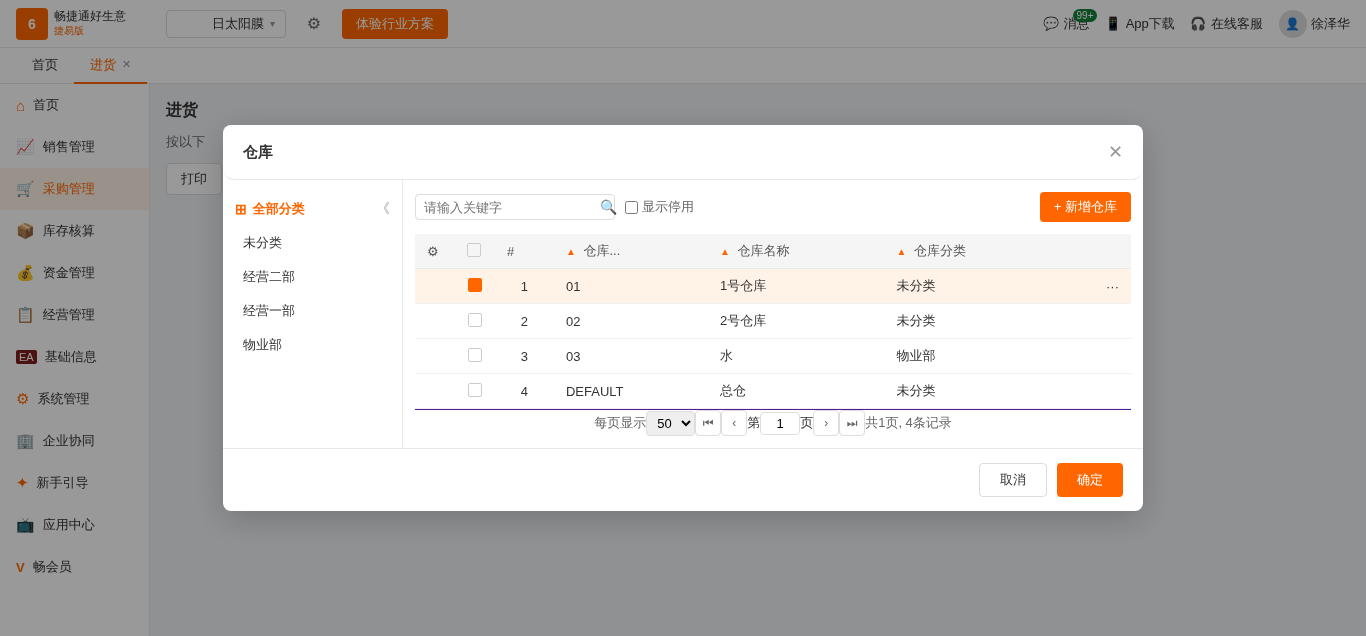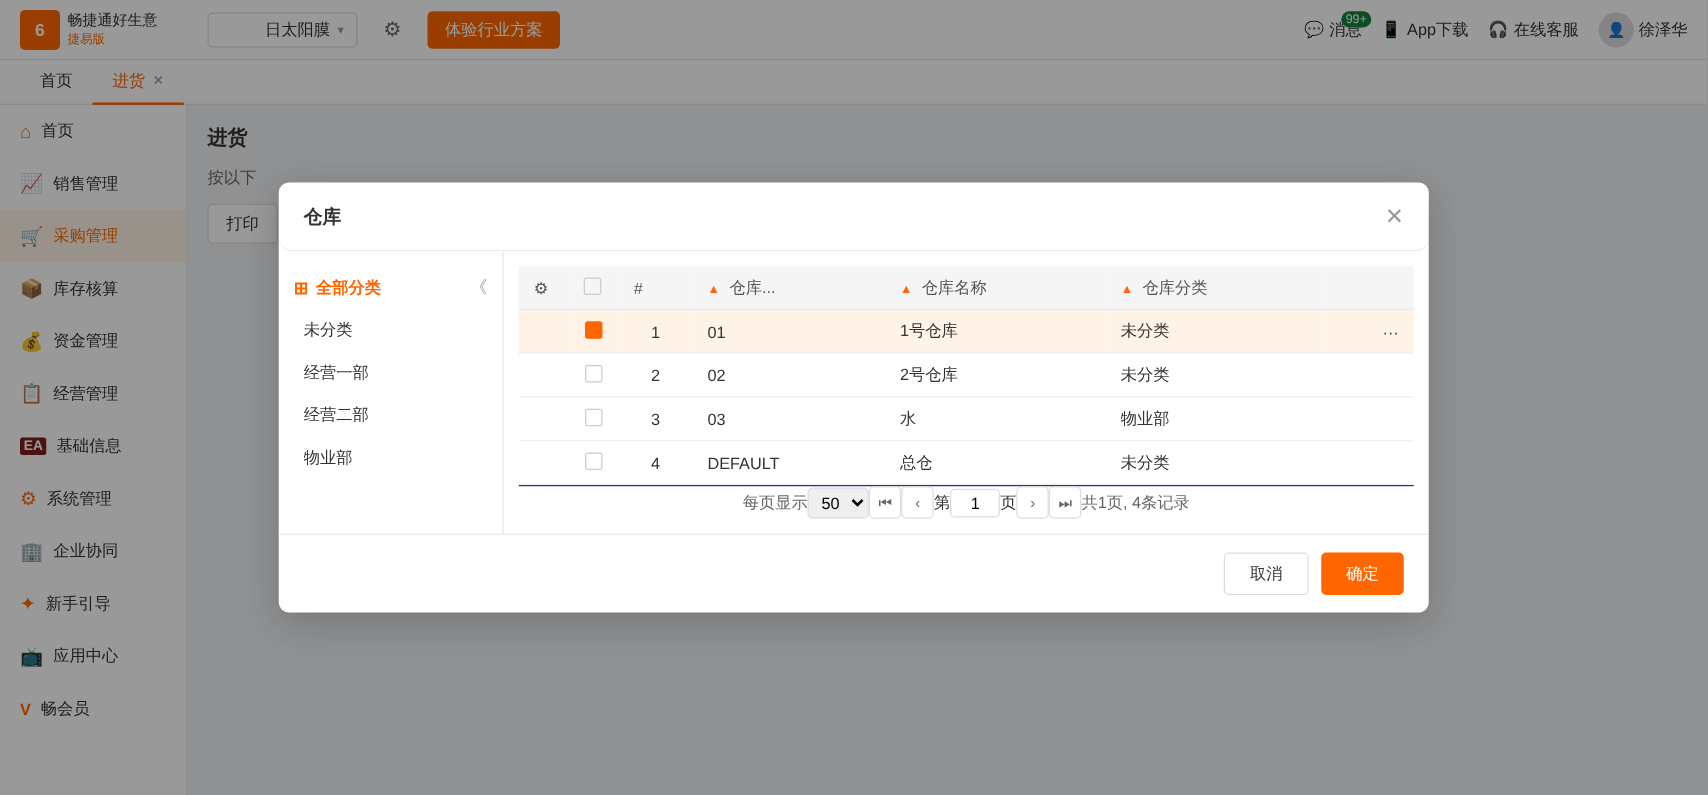--- a/index.html
+++ b/index.html
@@ -501,21 +501,21 @@
     </div>
     <div class="sidebar-item">
       <span class="sidebar-icon">💰</span>
       <span>资金管理</span>
     </div>
     <div class="sidebar-item">
       <span class="sidebar-icon">📋</span>
       <span>经营管理</span>
     </div>
     <div class="sidebar-item">
-      <span class="sidebar-icon" style="font-size:11px; font-weight:bold; background:#7f1d1d; color:#fff; border-radius:2px; padding:1px 3px;">EA</span>
+      <span class="sidebar-icon" style="font-size:11px; font-weight:normal; background:#7f1d1d; color:#fff; border-radius:2px; padding:1px 3px;">EA</span>
       <span>基础信息</span>
     </div>
     <div class="sidebar-item">
       <span class="sidebar-icon">⚙</span>
       <span>系统管理</span>
     </div>
     <div class="sidebar-item">
       <span class="sidebar-icon">🏢</span>
       <span>企业协同</span>
     </div>
@@ -562,27 +562,38 @@
 
       <div class="cat-sidebar">
         <div class="cat-header">
           <div class="cat-header-label">
             <span class="cat-grid-icon">⊞</span>
             <span>全部分类</span>
           </div>
           <span class="cat-collapse">《</span>
         </div>
         <div class="cat-item">未分类</div>
+        <div class="cat-item">经营二部</div>
         <div class="cat-item">经营一部</div>
-        <div class="cat-item">经营二部</div>
         <div class="cat-item">物业部</div>
       </div>
 
       <div class="table-area">
 
+        <div class="table-toolbar">
+          <div class="search-box">
+            <input class="search-input" type="text" placeholder="请输入关键字" style="">
+            <span class="search-icon">🔍</span>
+          </div>
+          <div class="show-disabled">
+            <input type="checkbox" class="checkbox-show" style="">
+            <span>显示停用</span>
+          </div>
+          <button class="add-btn">+ 新增仓库</button>
+        </div>
 
         <table class="data-table">
           <thead>
             <tr>
               <th class="th-gear">
                 <span>⚙</span>
               </th>
               <th class="th-check">
                 <span class="check-box"></span>
               </th>

